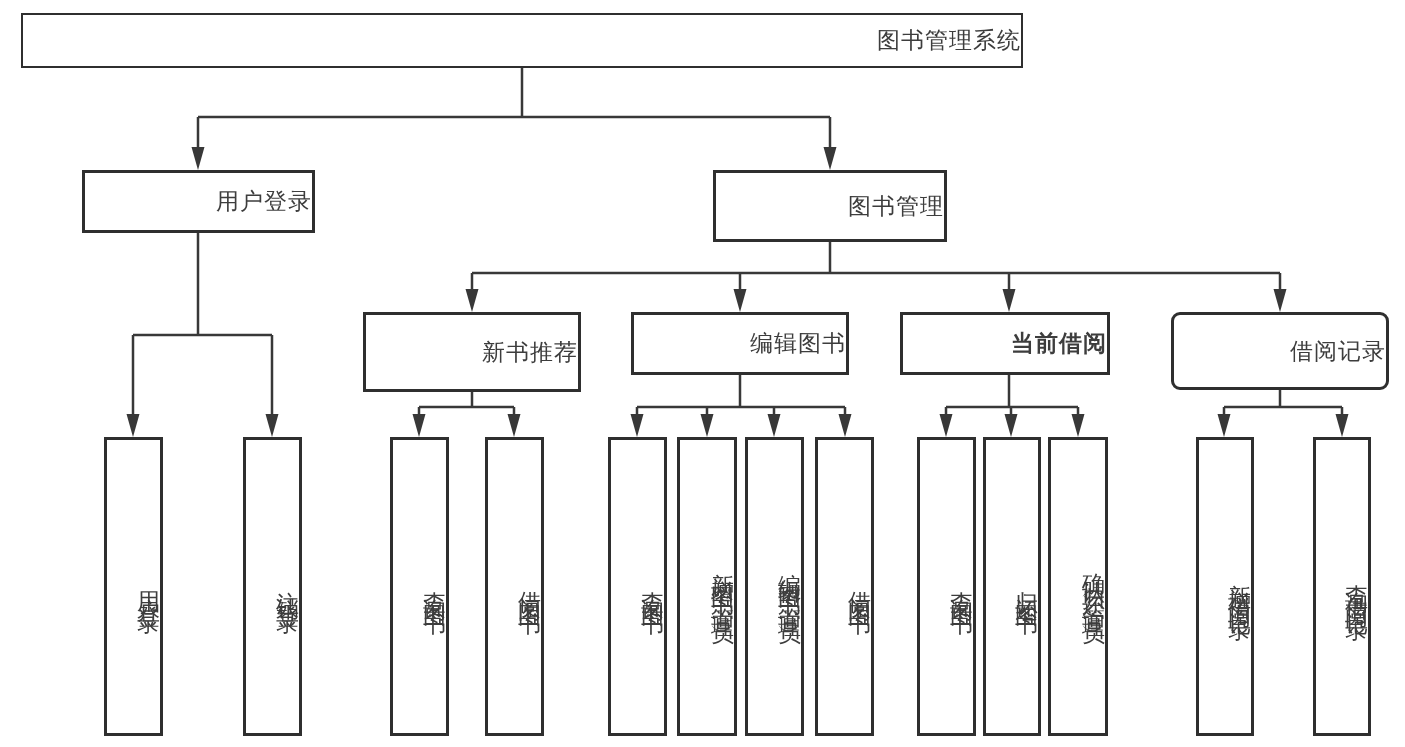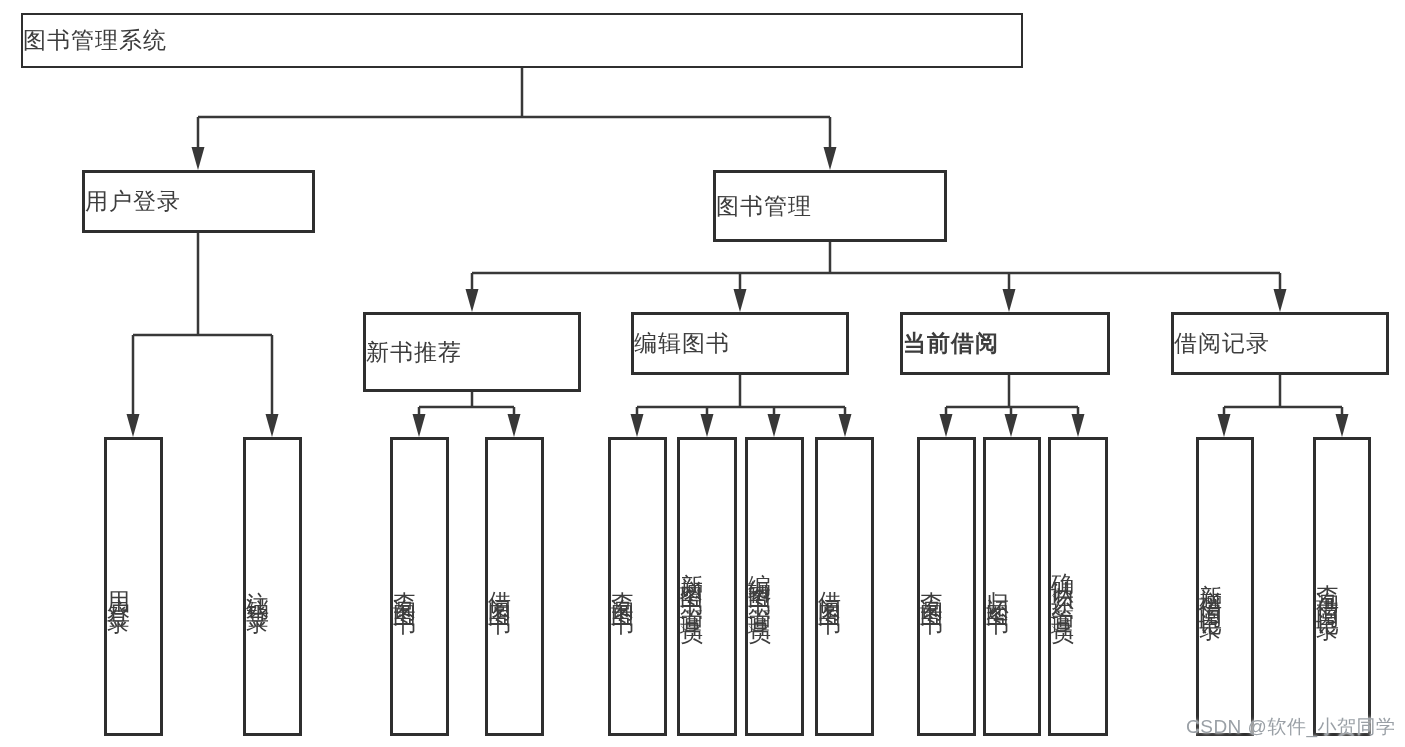--- a/index.html
+++ b/index.html
@@ -16,21 +16,21 @@
     left: 0; top: 0;
     width: 1405px; height: 747px;
   }
   .node {
     position: absolute;
     box-sizing: border-box;
     background: #ffffff;
     border: 3px solid #2f2f2f;
     display: flex;
     align-items: center;
-    justify-content: flex-start;
+    justify-content: flex-end;
     color: #3d3d3d;
   }
   .hnode { font-size: 23px; letter-spacing: 1px; white-space: nowrap; }
   .root { border-width: 2.5px; }
   .leaf { }
   .vtext {
     writing-mode: vertical-rl;
     letter-spacing: 7px;
     font-size: 23px;
     line-height: 1;
@@ -99,21 +99,21 @@
 
   <div class="node hnode" style="left:363px; top:312px; width:218px; height:80px;">
     <span>新书推荐</span>
   </div>
   <div class="node hnode" style="left:631px; top:312px; width:218px; height:63px;">
     <span>编辑图书</span>
   </div>
   <div class="node hnode" style="left:900px; top:312px; width:210px; height:63px;font-weight:bold;">
     <span>当前借阅</span>
   </div>
-  <div class="node hnode" style="left:1171px; top:312px; width:218px; height:63px;">
+  <div class="node hnode" style="left:1171px; top:312px; width:218px; height:78px;border-radius:9px;">
     <span>借阅记录</span>
   </div>
 
   <div class="node leaf" style="left:104px; top:437px; width:59px; height:299px;">
     <span class="vtext">用户登录</span>
   </div>
   <div class="node leaf" style="left:243px; top:437px; width:59px; height:299px;">
     <span class="vtext">注销登录</span>
   </div>
 
@@ -147,14 +147,13 @@
     <span class="vtext">确认归还（管理员）</span>
   </div>
 
   <div class="node leaf" style="left:1196px; top:437px; width:58px; height:299px;">
     <span class="vtext">新增借阅记录</span>
   </div>
   <div class="node leaf" style="left:1313px; top:437px; width:58px; height:299px;">
     <span class="vtext">查询借阅记录</span>
   </div>
 
-  <div id="watermark">CSDN @软件_小贺同学</div>
 </div>
 
 </body></html>

